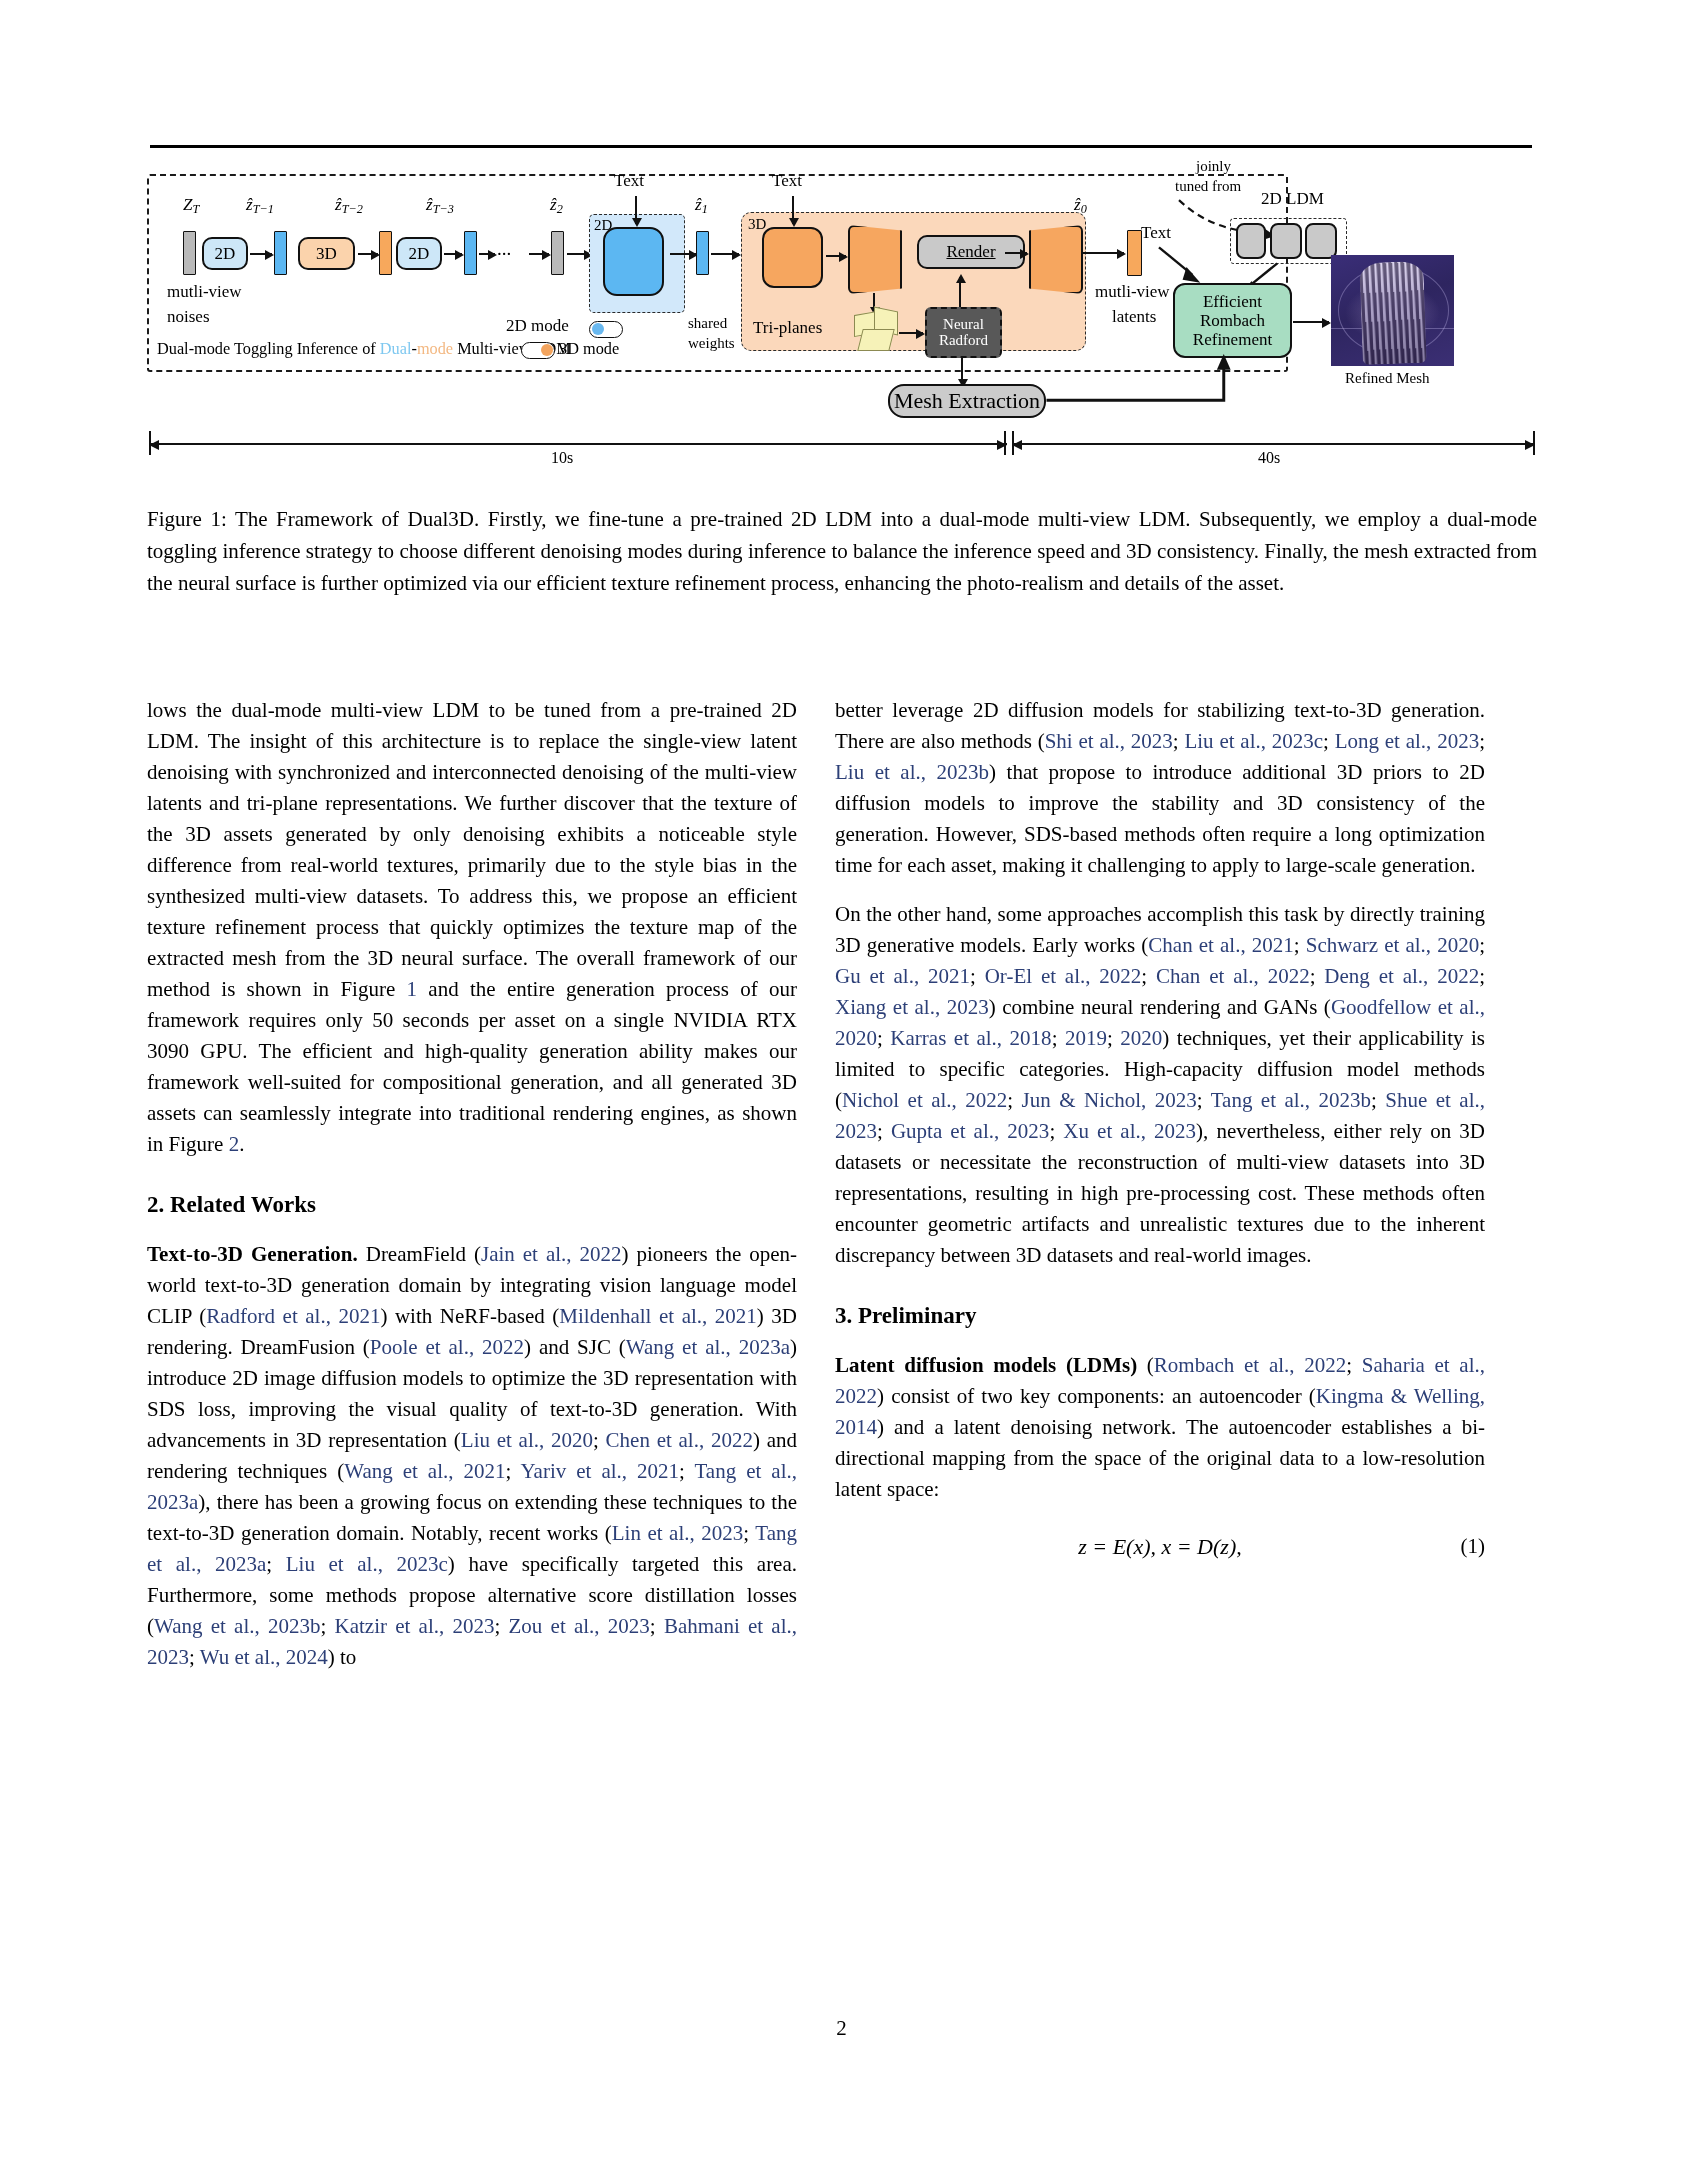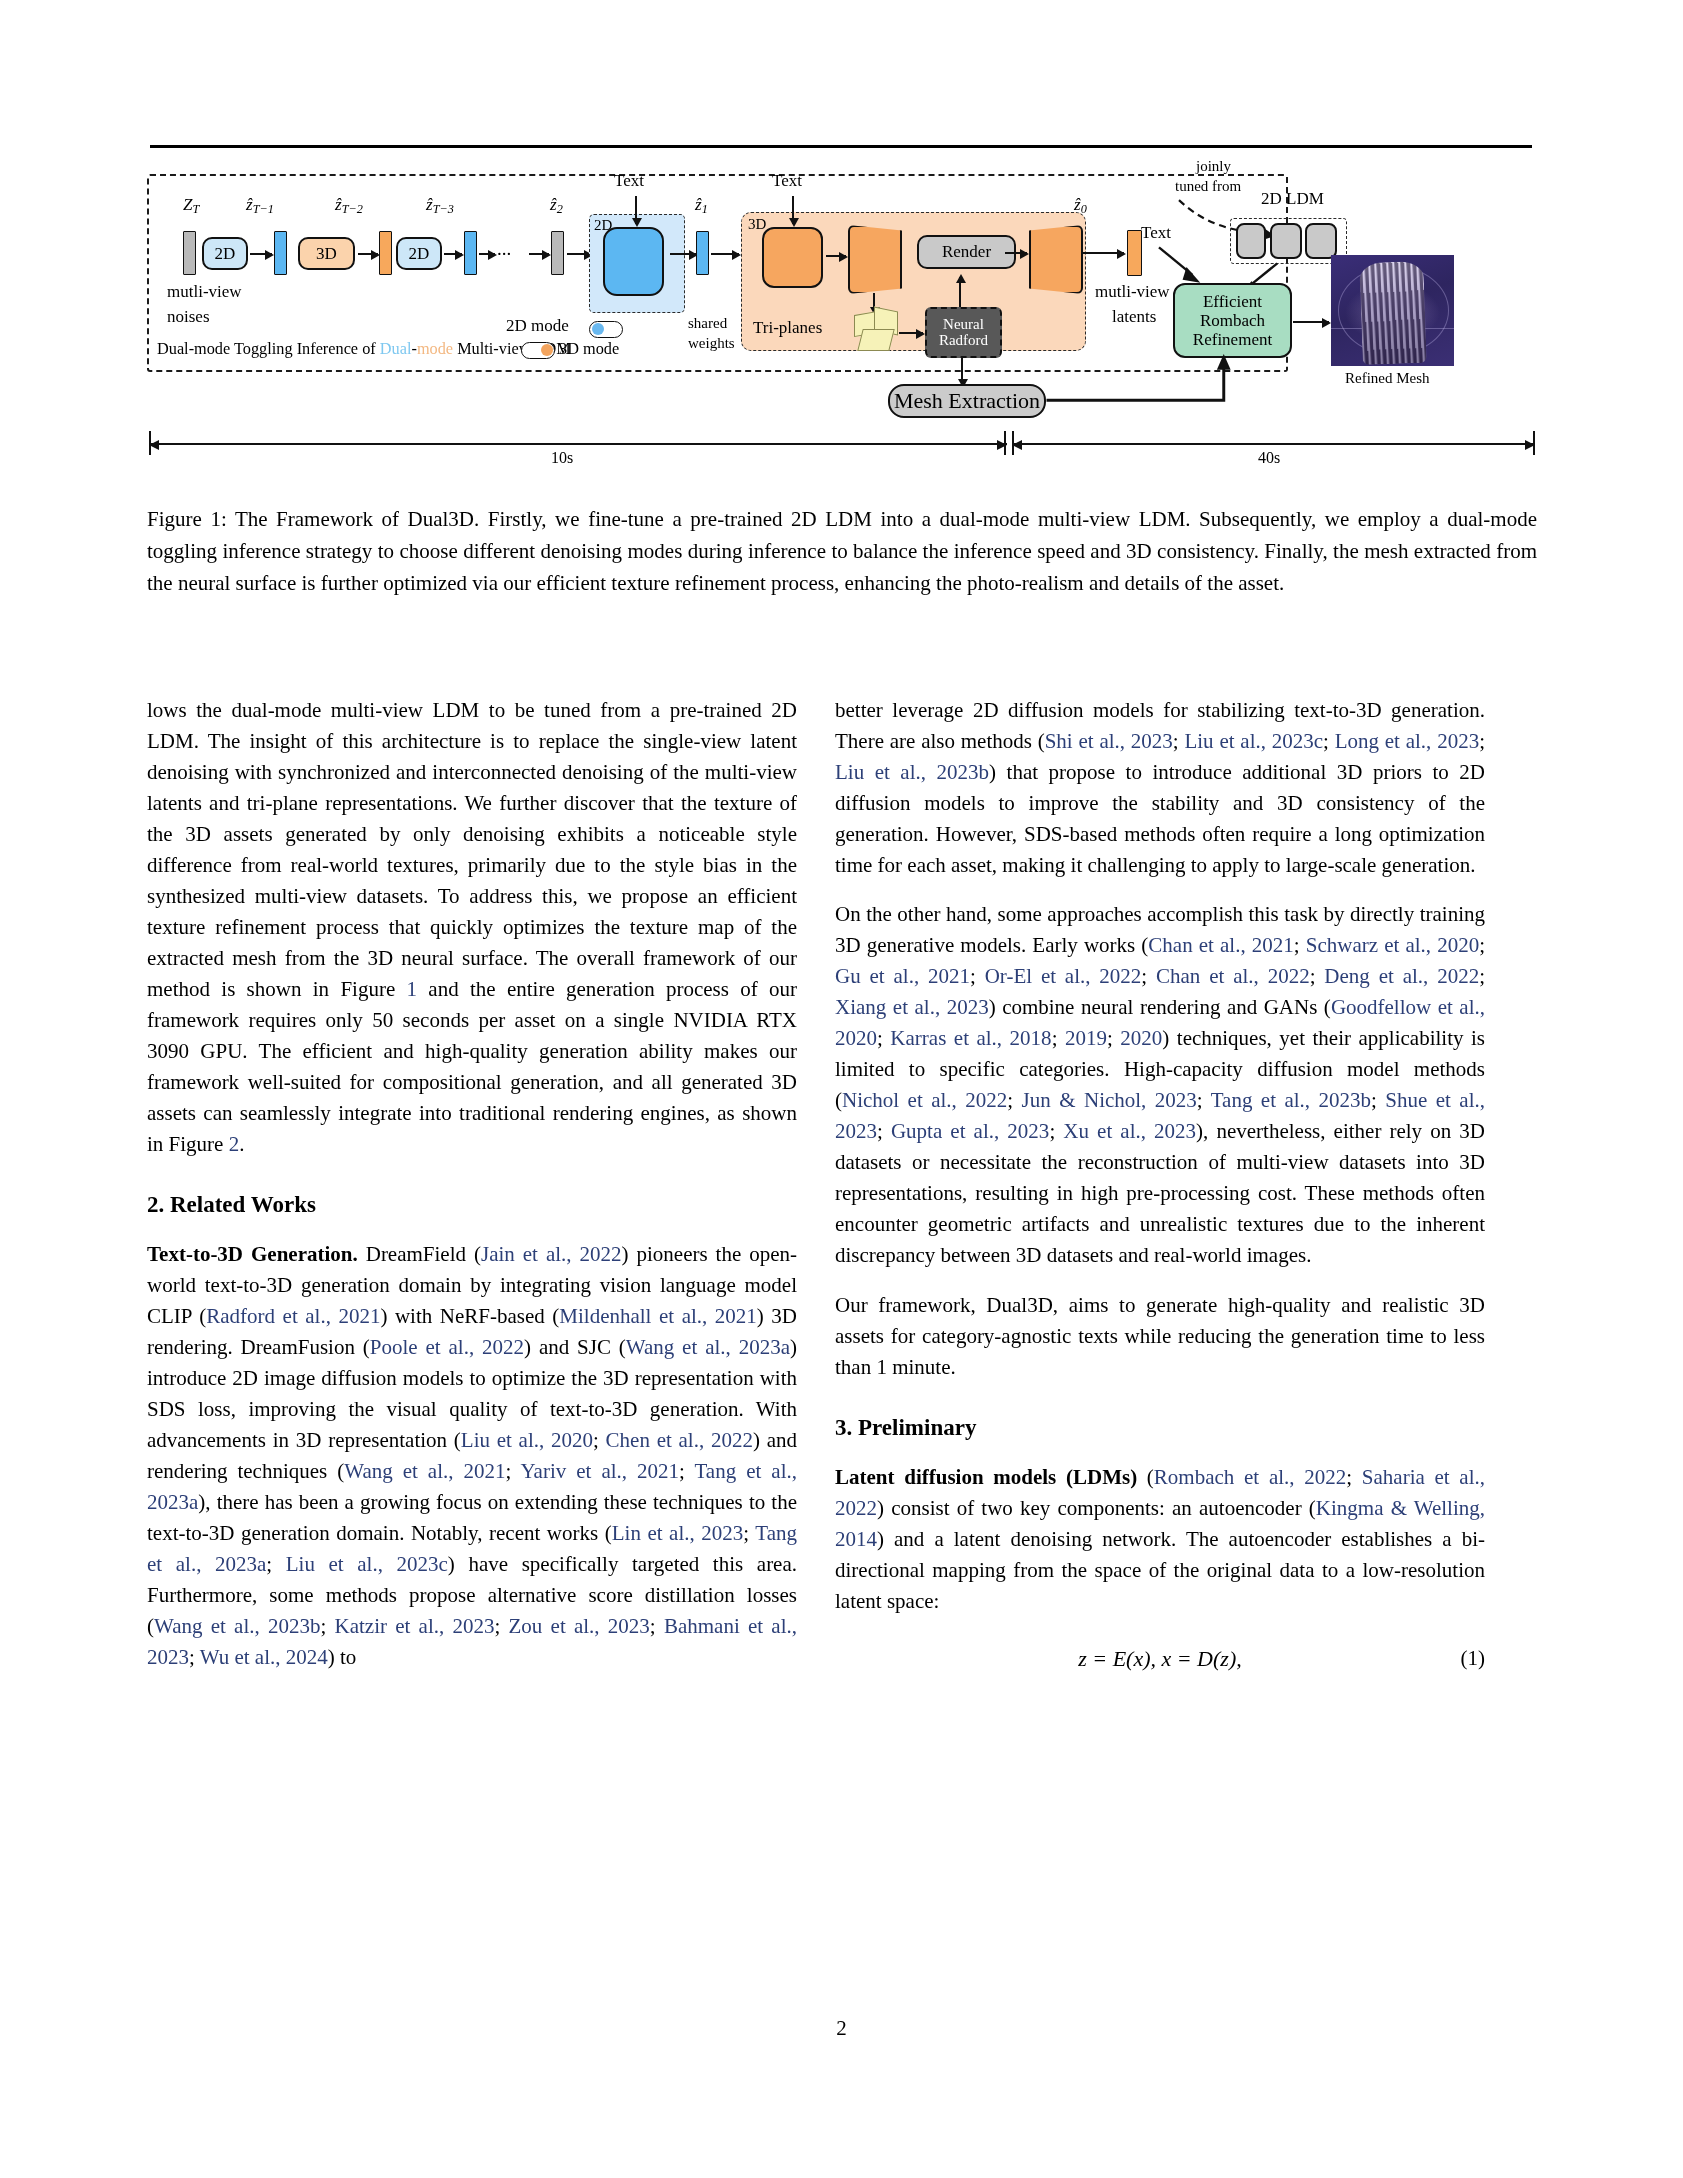--- a/index.html
+++ b/index.html
@@ -354,21 +354,21 @@
       <div class="tp-face" style="left:6px; top:20px; width:30px; height:20px; transform: skewX(-14deg);"></div>
     </div>
     <div class="arrow" style="left:752px; top:158px; width:24px;"></div>
 
     <div class="mod mod-gray" style="left:778px; top:133px; width:77px; height:51px; background:#585858; color:#fff; border:2px dashed #111; border-radius:6px; font-size:15px; flex-direction:column; line-height:1.04;align-items:center;">
       <span>Neural</span>
       <span>Radford</span>
     </div>
     <div class="arrow-up" style="left:812px; top:103px; height:30px;"></div>
 
-    <div class="mod mod-gray" style="left:770px; top:61px; width:99px; height:34px; font-size:17px;">
+    <div class="mod mod-gray" style="left:770px; top:61px; width:108px; height:34px; font-size:17px;text-decoration:underline;">
         <span>Render</span>
       </div>
     <div class="arrow" style="left:858px; top:78px; width:22px;"></div>
     <div class="trap" style="left:882px; top:51px; width:50px; height:65px; clip-path: polygon(0% 8%, 100% 0%, 100% 100%, 0% 92%); border-radius:6px;"></div>
     <div class="arrow" style="left:935px; top:78px; width:42px;"></div>
 
     <div class="bar bar-orange" style="left:980px; top:56px; width:15px; height:46px;"></div>
     <div class="lbl" style="left:948px; top:109px;">mutli-view</div>
     <div class="lbl" style="left:965px; top:134px;">latents</div>
 
@@ -447,21 +447,20 @@
     <h2 class="sec">2. Related Works</h2>
 
     <p><span class="run-in">Text-to-3D Generation.</span><span>  DreamField (</span><span class="cite">Jain et al., 2022</span><span>) pioneers the open-world text-to-3D generation domain by integrating vision language model CLIP (</span><span class="cite">Radford et al., 2021</span><span>) with NeRF-based (</span><span class="cite">Mildenhall et al., 2021</span><span>) 3D rendering. DreamFusion (</span><span class="cite">Poole et al., 2022</span><span>) and SJC (</span><span class="cite">Wang et al., 2023a</span><span>) introduce 2D image diffusion models to optimize the 3D representation with SDS loss, improving the visual quality of text-to-3D generation. With advancements in 3D representation (</span><span class="cite">Liu et al., 2020</span><span>; </span><span class="cite">Chen et al., 2022</span><span>) and rendering techniques (</span><span class="cite">Wang et al., 2021</span><span>; </span><span class="cite">Yariv et al., 2021</span><span>; </span><span class="cite">Tang et al., 2023a</span><span>), there has been a growing focus on extending these techniques to the text-to-3D generation domain. Notably, recent works (</span><span class="cite">Lin et al., 2023</span><span>; </span><span class="cite">Tang et al., 2023a</span><span>; </span><span class="cite">Liu et al., 2023c</span><span>) have specifically targeted this area. Furthermore, some methods propose alternative score distillation losses  (</span><span class="cite">Wang et al., 2023b</span><span>; </span><span class="cite">Katzir et al., 2023</span><span>; </span><span class="cite">Zou et al., 2023</span><span>; </span><span class="cite">Bahmani et al., 2023</span><span>; </span><span class="cite">Wu et al., 2024</span><span>) to</span></p>
   </div>
 
   <div class="col col-right">
     <p><span>better leverage 2D diffusion models for stabilizing text-to-3D generation.  There are also methods (</span><span class="cite">Shi et al., 2023</span><span>; </span><span class="cite">Liu et al., 2023c</span><span>; </span><span class="cite">Long et al., 2023</span><span>; </span><span class="cite">Liu et al., 2023b</span><span>) that propose to introduce additional 3D priors to 2D diffusion models to improve the stability and 3D consistency of the generation. However, SDS-based methods often require a long optimization time for each asset, making it challenging to apply to large-scale generation.</span></p>
 
     <p><span>On the other hand, some approaches accomplish this task by directly training 3D generative models. Early works (</span><span class="cite">Chan et al., 2021</span><span>; </span><span class="cite">Schwarz et al., 2020</span><span>; </span><span class="cite">Gu et al., 2021</span><span>; </span><span class="cite">Or-El et al., 2022</span><span>; </span><span class="cite">Chan et al., 2022</span><span>; </span><span class="cite">Deng et al., 2022</span><span>; </span><span class="cite">Xiang et al., 2023</span><span>) combine neural rendering and GANs (</span><span class="cite">Goodfellow et al., 2020</span><span>; </span><span class="cite">Karras et al., 2018</span><span>; </span><span class="cite">2019</span><span>; </span><span class="cite">2020</span><span>) techniques, yet their applicability is limited to specific categories.  High-capacity diffusion model methods (</span><span class="cite">Nichol et al., 2022</span><span>; </span><span class="cite">Jun &amp; Nichol, 2023</span><span>; </span><span class="cite">Tang et al., 2023b</span><span>; </span><span class="cite">Shue et al., 2023</span><span>; </span><span class="cite">Gupta et al., 2023</span><span>; </span><span class="cite">Xu et al., 2023</span><span>), nevertheless, either rely on 3D datasets or necessitate the reconstruction of multi-view datasets into 3D representations, resulting in high pre-processing cost. These methods often encounter geometric artifacts and unrealistic textures due to the inherent discrepancy between 3D datasets and real-world images.</span></p>
 
-    <p>Our framework, Dual3D, aims to generate high-quality and realistic 3D assets for category-agnostic texts while reducing the generation time to less than 1 minute.</p>
 
     <h2 class="sec">3. Preliminary</h2>
 
     <p class="tight"><span class="run-in">Latent diffusion models (LDMs)</span><span> (</span><span class="cite">Rombach et al., 2022</span><span>; </span><span class="cite">Saharia et al., 2022</span><span>) consist of two key components: an autoencoder (</span><span class="cite">Kingma &amp; Welling, 2014</span><span>) and a latent denoising network. The autoencoder establishes a bi-directional mapping from the space of the original data to a low-resolution latent space:</span></p>
 
     <div class="eq">
       <span class="eqbody">z = E(x), x = D(z),</span>
       <span class="num">(1)</span>
     </div>
   </div>

